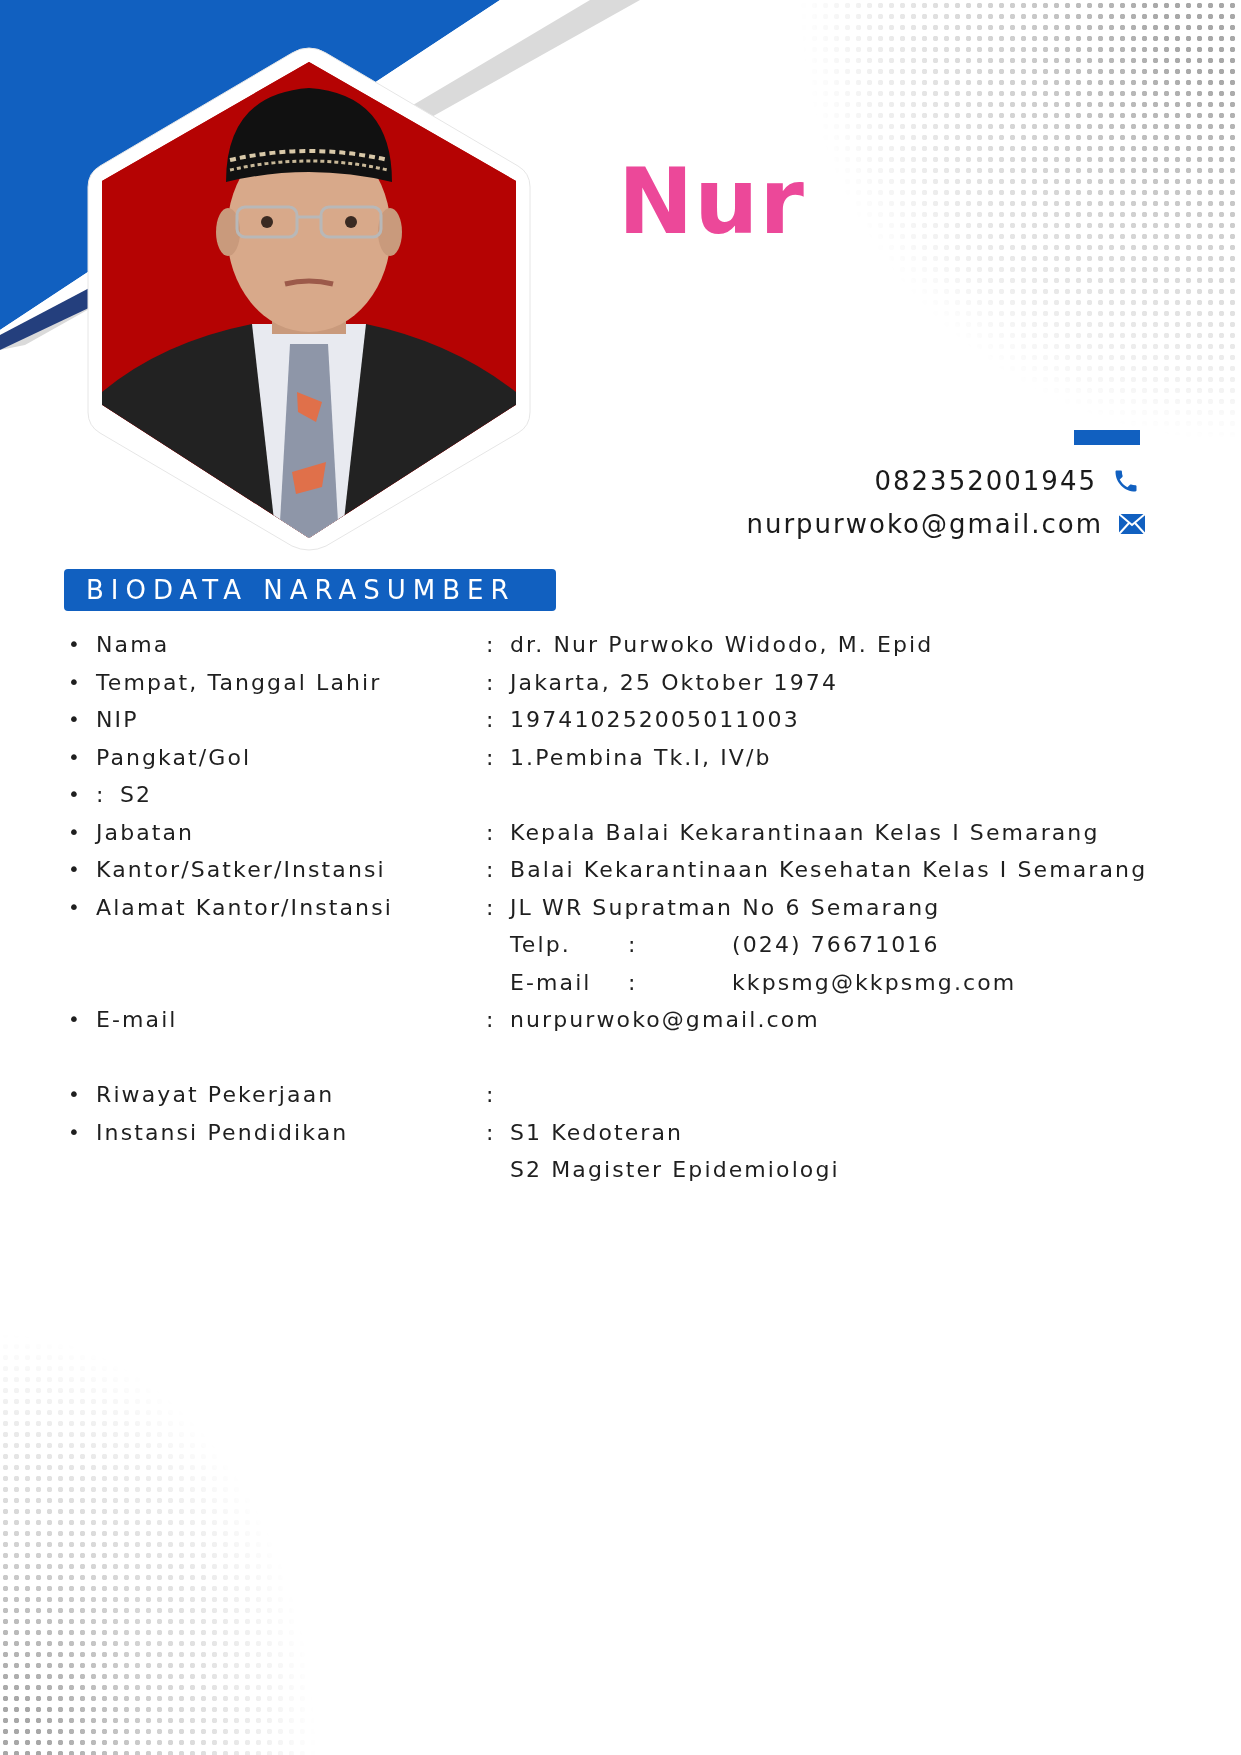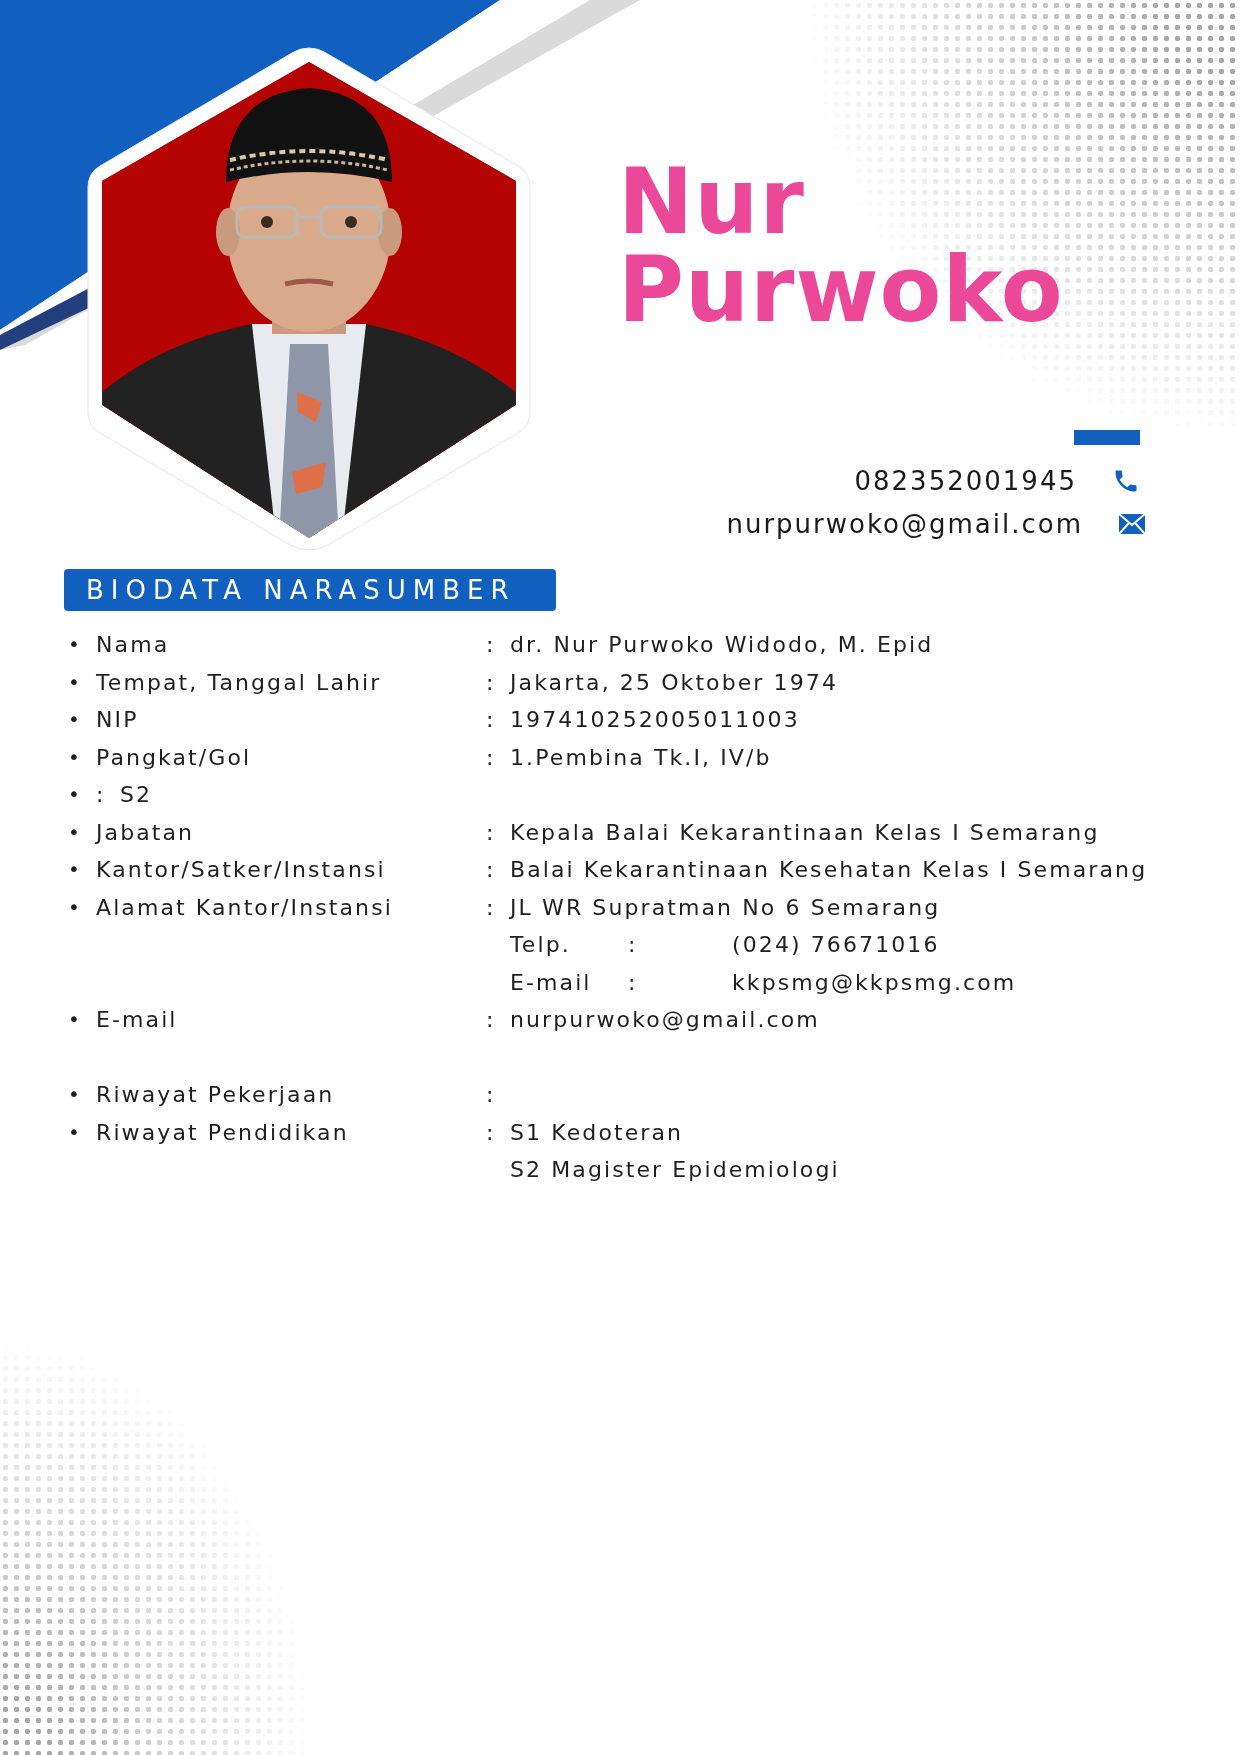--- a/index.html
+++ b/index.html
@@ -42,21 +42,21 @@
       font-family: "DejaVu Sans", sans-serif; font-weight: bold;
       color: #ec4899; font-size: 90px; line-height: 88px; letter-spacing: 1px;
     }
     .name-line { display: block; }
     .accent-bar {
       position: absolute; left: 1074px; top: 430px; width: 66px; height: 15px; background: #1160c0;
     }
 
     .contact-row {
       position: absolute; right: 94px; height: 32px;
-      display: flex; align-items: center; gap: 34px;
+      display: flex; align-items: center; gap: 14px;
       font-family: "DejaVu Sans", sans-serif; font-size: 26px; letter-spacing: 2px; color: #1a1a1a; text-align: center;
     }
     .contact-row.phone { top: 465px; right: 100px; }
     .contact-row.email { top: 508px; right: 94px; }
     .contact-icon { width: 30px; height: 30px; display: flex; align-items: center; justify-content: center; }
 
     
     .section-header {
       position: absolute; left: 64px; top: 569px; width: 492px; height: 42px;
       background: #1160c0; border-radius: 4px;
@@ -137,21 +137,20 @@
 
       <path d="M124 120 Q124 32 207 26 Q290 32 290 120 Q207 100 124 120 Z" fill="#111111"></path>
       <path d="M128 98 Q207 80 286 98" stroke="#d8c8a8" stroke-width="4" fill="none" stroke-dasharray="6 4"></path>
       <path d="M128 108 Q207 90 286 108" stroke="#c8b898" stroke-width="3" fill="none" stroke-dasharray="4 3"></path>
     </svg>
   </div>
 </div>
 
 <div class="name-block">
   <span class="name-line">Nur</span>
-  <span class="name-line">Purwoko</span>
 </div>
 <div class="accent-bar"></div>
 
 <div class="contact-row phone">
   <span>082352001945</span>
   <span class="contact-icon">
     <svg width="28" height="28" viewBox="0 0 24 24">
       <path d="M6.6 10.8c1.4 2.8 3.8 5.1 6.6 6.6l2.2-2.2c.3-.3.7-.4 1-.2 1.1.4 2.3.6 3.6.6.6 0 1 .4 1 1V20c0 .6-.4 1-1 1C10.6 21 3 13.4 3 4c0-.6.4-1 1-1h3.5c.6 0 1 .4 1 1 0 1.3.2 2.5.6 3.6.1.3 0 .7-.2 1z" fill="#1160c0"></path>
     </svg>
   </span>
@@ -263,20 +262,20 @@
   <div class="spacer-row"></div>
 
   <div class="bio-row">
     <span class="bio-bullet">•</span>
     <span class="bio-label">Riwayat Pekerjaan</span>
     <span class="bio-colon">:</span>
   </div>
 
   <div class="bio-row">
     <span class="bio-bullet">•</span>
-    <span class="bio-label">Riwayat Pendidikan</span>
+    <span class="bio-label">Instansi Pendidikan</span>
     <span class="bio-colon">:</span>
     <span class="bio-values">
       <span class="bio-value-line">S1 Kedoteran</span>
       <span class="bio-value-line">S2 Magister Epidemiologi</span>
     </span>
   </div>
 </div>
 
 </body></html>

